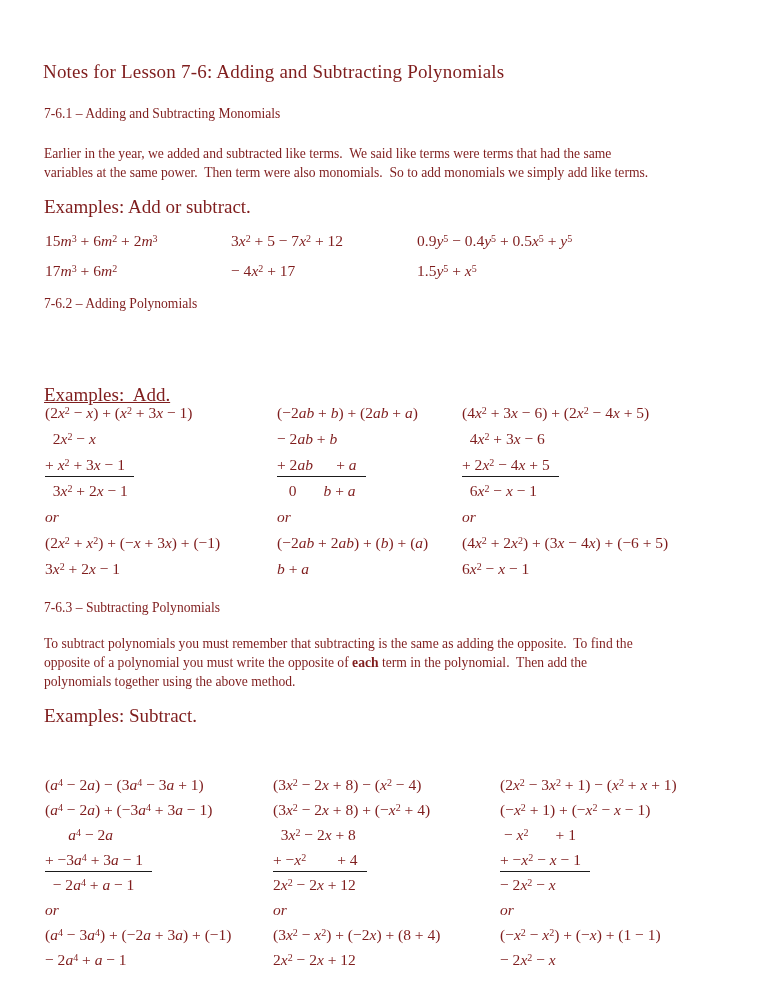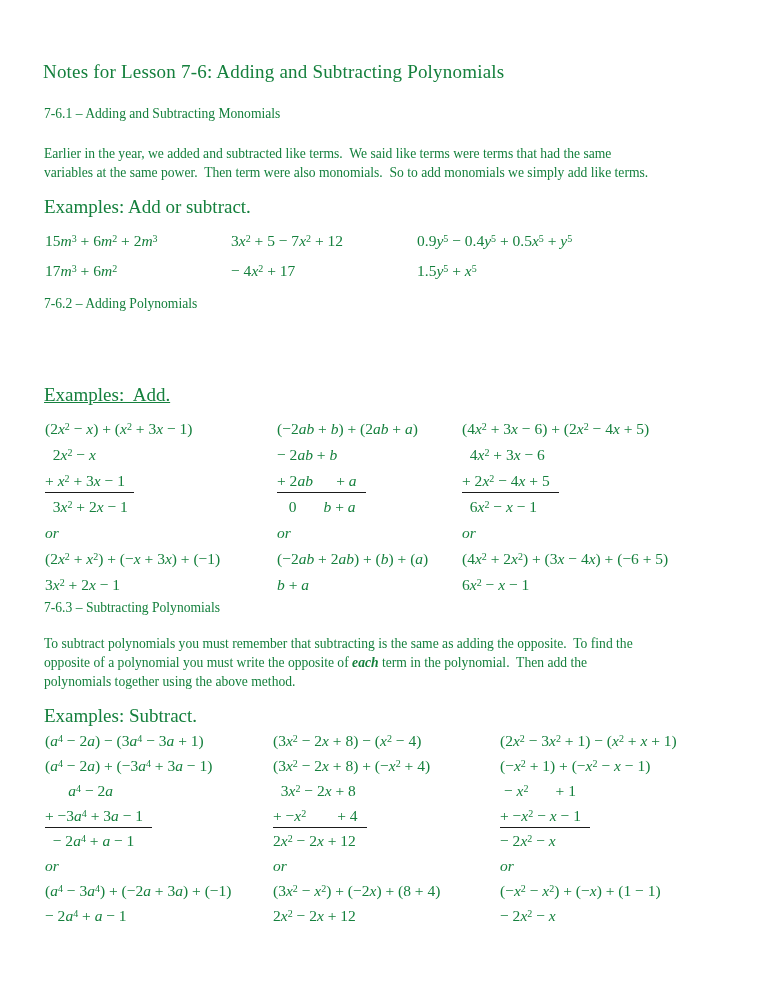--- a/index.html
+++ b/index.html
@@ -1,20 +1,20 @@
 <!DOCTYPE html>
 <html><head>
 <meta charset="utf-8">
 <style>
   html,body{margin:0;padding:0;background:#ffffff;}
   .page{
     position:relative;
     width:768px;height:994px;
     background:#ffffff;
-    color:#15803d;
+    color:#7f1d1d;
     font-family:"Liberation Serif", serif;
     overflow:hidden;
   }
   .abs{position:absolute;}
   .title{font-size:19px;letter-spacing:0.2px;}
   .heading{font-size:13.6px;}
   .para{font-size:13.6px;line-height:19px;}
   .pline{white-space:pre;}
   .exlabel{font-size:19px;white-space:pre;}
   .mathrow{display:flex;align-items:flex-start;}
@@ -34,21 +34,21 @@
     position:relative;
     top:-0.45em;
     vertical-align:baseline;
   }
   .uline{
     display:inline-block;
     line-height:20px;
     border-bottom:1.2px solid #1b1b1b;
     padding:0 9px 1px 0;
   }
-  b{font-weight:bold;font-style:italic;}
+  b{font-weight:bold;}
 </style>
 </head>
 <body>
 
 <div class="page">
 
   <div class="abs title" style="left:43px;top:61px;">Notes for Lesson 7-6: Adding and Subtracting Polynomials</div>
 
   <div class="abs heading" style="left:44px;top:106px;">7-6.1 – Adding and Subtracting Monomials</div>
   <div class="abs para" style="left:44px;top:144px;">
@@ -68,21 +68,21 @@
     </div>
     <div class="col last">
       <div class="math">0.9<i>y</i><sup>5</sup> − 0.4<i>y</i><sup>5</sup> + 0.5<i>x</i><sup>5</sup> + <i>y</i><sup>5</sup></div>
       <div class="math">1.5<i>y</i><sup>5</sup> + <i>x</i><sup>5</sup></div>
     </div>
   </div>
 
   <div class="abs heading" style="left:44px;top:296px;">7-6.2 – Adding Polynomials</div>
   <div class="abs exlabel" style="left:44px;top:384px;text-decoration:underline;">Examples:  Add.</div>
 
-  <div class="abs mathrow lh26" style="left:45px;top:416px;right:0;justify-content:space-between;">
+  <div class="abs mathrow lh26" style="left:45px;top:400px;right:0;justify-content:space-between;">
     <div class="col" style="width:232px;">
       <div class="math">(2<i>x</i><sup>2</sup> − <i>x</i>) + (<i>x</i><sup>2</sup> + 3<i>x</i> − 1)</div>
       <div class="math">  2<i>x</i><sup>2</sup> − <i>x</i></div>
       <div class="math"><span class="uline">+ <i>x</i><sup>2</sup> + 3<i>x</i> − 1</span></div>
       <div class="math">  3<i>x</i><sup>2</sup> + 2<i>x</i> − 1</div>
       <div class="math"><i>or</i></div>
       <div class="math">(2<i>x</i><sup>2</sup> + <i>x</i><sup>2</sup>) + (−<i>x</i> + 3<i>x</i>) + (−1)</div>
       <div class="math">3<i>x</i><sup>2</sup> + 2<i>x</i> − 1</div>
     </div>
     <div class="col" style="width:185px;">
@@ -106,21 +106,21 @@
   </div>
 
   <div class="abs heading" style="left:44px;top:600px;">7-6.3 – Subtracting Polynomials</div>
   <div class="abs para" style="left:44px;top:634px;">
     <div class="pline">To subtract polynomials you must remember that subtracting is the same as adding the opposite.  To find the</div>
     <div class="pline"><span>opposite of a polynomial you must write the opposite of </span><b>each</b><span> term in the polynomial.  Then add the</span></div>
     <div class="pline">polynomials together using the above method.</div>
   </div>
   <div class="abs exlabel" style="left:44px;top:705px;">Examples: Subtract.</div>
 
-  <div class="abs mathrow lh25" style="left:45px;top:728px;right:0;">
+  <div class="abs mathrow lh25" style="left:45px;top:772px;right:0;">
     <div class="col" style="width:228px;">
       <div class="math">(<i>a</i><sup>4</sup> − 2<i>a</i>) − (3<i>a</i><sup>4</sup> − 3<i>a</i> + 1)</div>
       <div class="math">(<i>a</i><sup>4</sup> − 2<i>a</i>) + (−3<i>a</i><sup>4</sup> + 3<i>a</i> − 1)</div>
       <div class="math">      <i>a</i><sup>4</sup> − 2<i>a</i></div>
       <div class="math"><span class="uline">+ −3<i>a</i><sup>4</sup> + 3<i>a</i> − 1</span></div>
       <div class="math">  − 2<i>a</i><sup>4</sup> + <i>a</i> − 1</div>
       <div class="math"><i>or</i></div>
       <div class="math">(<i>a</i><sup>4</sup> − 3<i>a</i><sup>4</sup>) + (−2<i>a</i> + 3<i>a</i>) + (−1)</div>
       <div class="math">− 2<i>a</i><sup>4</sup> + <i>a</i> − 1</div>
     </div>

